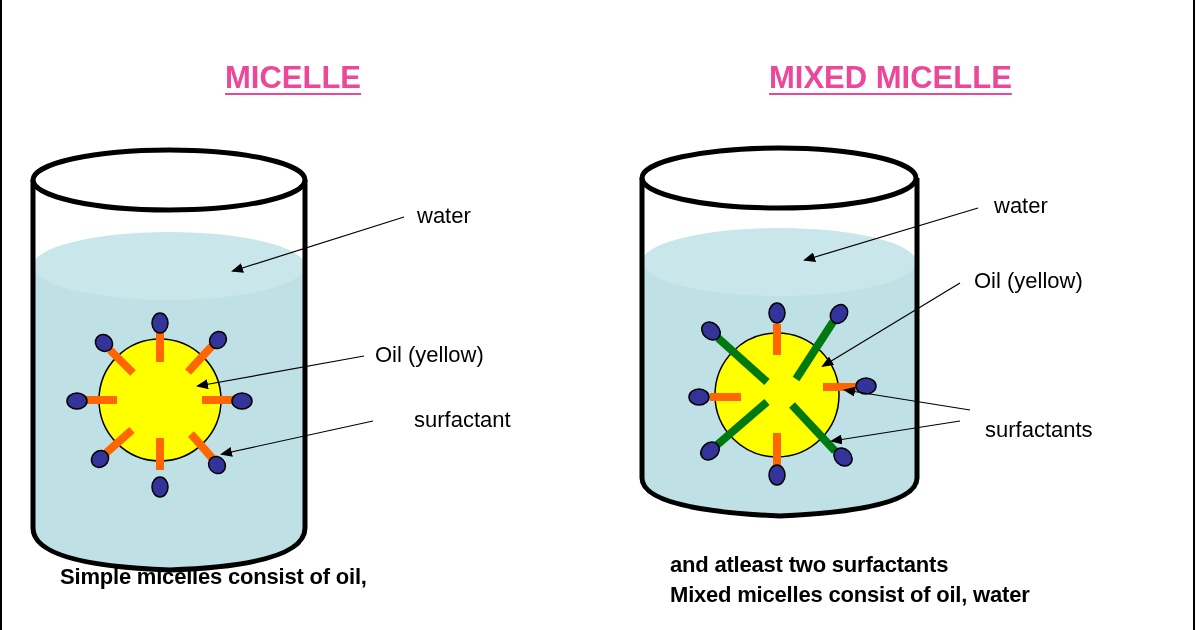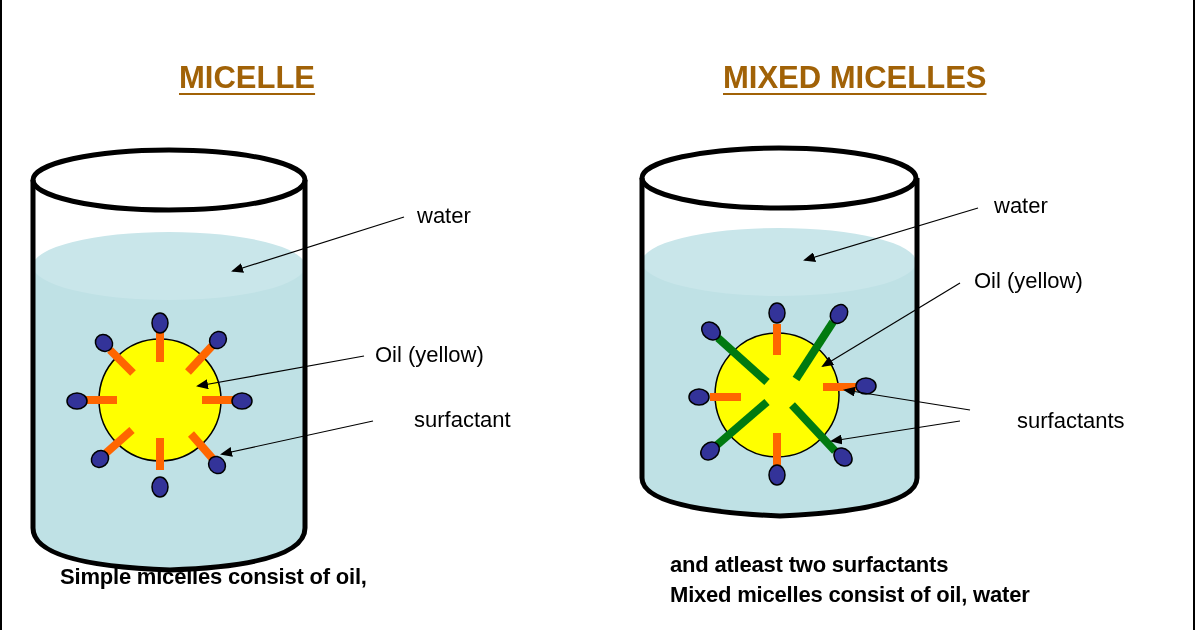--- a/index.html
+++ b/index.html
@@ -1,20 +1,20 @@
 <!DOCTYPE html>
 <html><head>
   <meta charset="utf-8">
   <style>
     html, body { margin: 0; padding: 0; background: #ffffff; }
     body { width: 1200px; height: 630px; overflow: hidden; position: relative; font-family: "Liberation Sans", sans-serif; }
     #frame { position: absolute; left: 0; top: 0; width: 1200px; height: 630px; }
     .border-left { position: absolute; left: 0; top: 0; width: 2px; height: 630px; background: #000; }
     .border-right { position: absolute; left: 1193px; top: 0; width: 2px; height: 630px; background: #000; }
-    .title { position: absolute; font-weight: bold; font-size: 31px; text-decoration: underline; text-underline-offset: 5px; text-decoration-thickness: 2px; color: #a16207; white-space: nowrap; }
+    .title { position: absolute; font-weight: bold; font-size: 31px; text-decoration: underline; text-underline-offset: 5px; text-decoration-thickness: 2px; color: #ec4899; white-space: nowrap; margin-left: 46px; }
     .label { position: absolute; font-size: 22px; color: #000; white-space: nowrap; }
     .caption { position: absolute; font-size: 22px; color: #000; font-weight: bold; line-height: 30px; white-space: nowrap; letter-spacing: -0.2px; }
     svg { position: absolute; left: 0; top: 0; }
   </style>
 </head>
 <body>
 
 <div id="frame">
   <div class="border-left"></div>
   <div class="border-right"></div>
@@ -108,21 +108,21 @@
   </svg>
 
   <div class="title" style="left:179px; top:60px;">MICELLE</div>
   <div class="label" style="left:417px; top:203px;">water</div>
   <div class="label" style="left:375px; top:342px;">Oil (yellow)</div>
   <div class="label" style="left:386px; top:407px;margin-left:28px;">surfactant</div>
   <div class="caption" style="left:60px; top:562px;text-align:center;">
     <div>Simple micelles consist of oil,</div>
   </div>
 
-  <div class="title" style="left:723px; top:60px;">MIXED MICELLES</div>
+  <div class="title" style="left:723px; top:60px;">MIXED MICELLE</div>
   <div class="label" style="left:994px; top:193px;">water</div>
   <div class="label" style="left:974px; top:268px;">Oil (yellow)</div>
-  <div class="label" style="left:985px; top:408px;margin-left:32px;">surfactants</div>
+  <div class="label" style="left:985px; top:417px;">surfactants</div>
   <div class="caption" style="left:670px; top:550px;">
     <div>and atleast two surfactants</div>
     <div>Mixed micelles consist of oil, water</div>
   </div>
 </div>
 
 </body></html>

